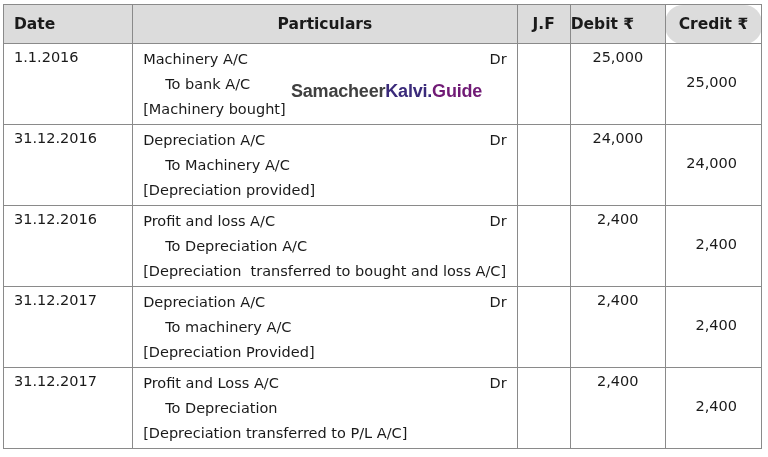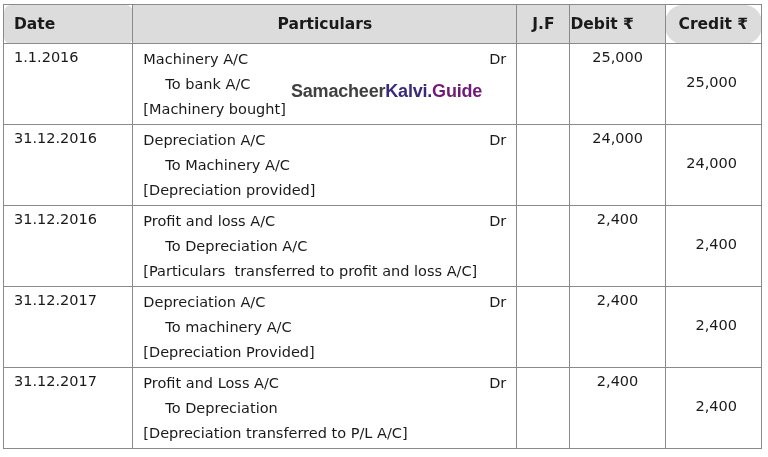--- a/index.html
+++ b/index.html
@@ -19,21 +19,21 @@
       vertical-align: top;
     }
     table.journal thead th {
       background: #dcdcdc;
       font-weight: bold;
       height: 38px;
       font-size: 15.5px;
       padding: 0;
       vertical-align: middle;
     }
-    th.c-date { width: 118px; text-align: left; padding-left: 10px !important; border-radius: 7px; }
+    th.c-date { width: 118px; text-align: left; padding-left: 10px !important; }
     th.c-part { width: 382px; text-align: center; }
     th.c-jf { width: 52px; text-align: center; }
     th.c-debit { width: 94px; text-align: left; margin-top: 16px; }
     th.c-credit { width: 95px; text-align: center; border-radius: 18px; }
     tbody tr { height: 80px; }
     tbody tr.last { height: 81px; }
     td.date { padding: 5px 0 0 10px; }
     td.part { padding: 5px 10px 0 10px; position: relative; }
     td.part .line { height: 25px; line-height: 20px; white-space: nowrap; gap: 9px; }
     td.part .line.first { display: flex; justify-content: space-between; }
@@ -94,21 +94,21 @@
       <td class="credit">24,000</td>
     </tr>
     <tr>
       <td class="date">31.12.2016</td>
       <td class="part">
         <div class="line first">
             <span>Profit and loss A/C</span>
             <span>Dr</span>
           </div>
         <div class="line indent">To Depreciation A/C</div>
-        <div class="line" style="white-space: pre;">[Particulars  transferred to profit and loss A/C]</div>
+        <div class="line" style="white-space: pre;">[Depreciation  transferred to bought and loss A/C]</div>
       </td>
       <td class="jf"></td>
       <td class="debit">2,400</td>
       <td class="credit">2,400</td>
     </tr>
     <tr>
       <td class="date">31.12.2017</td>
       <td class="part">
         <div class="line first">
             <span>Depreciation A/C</span>

